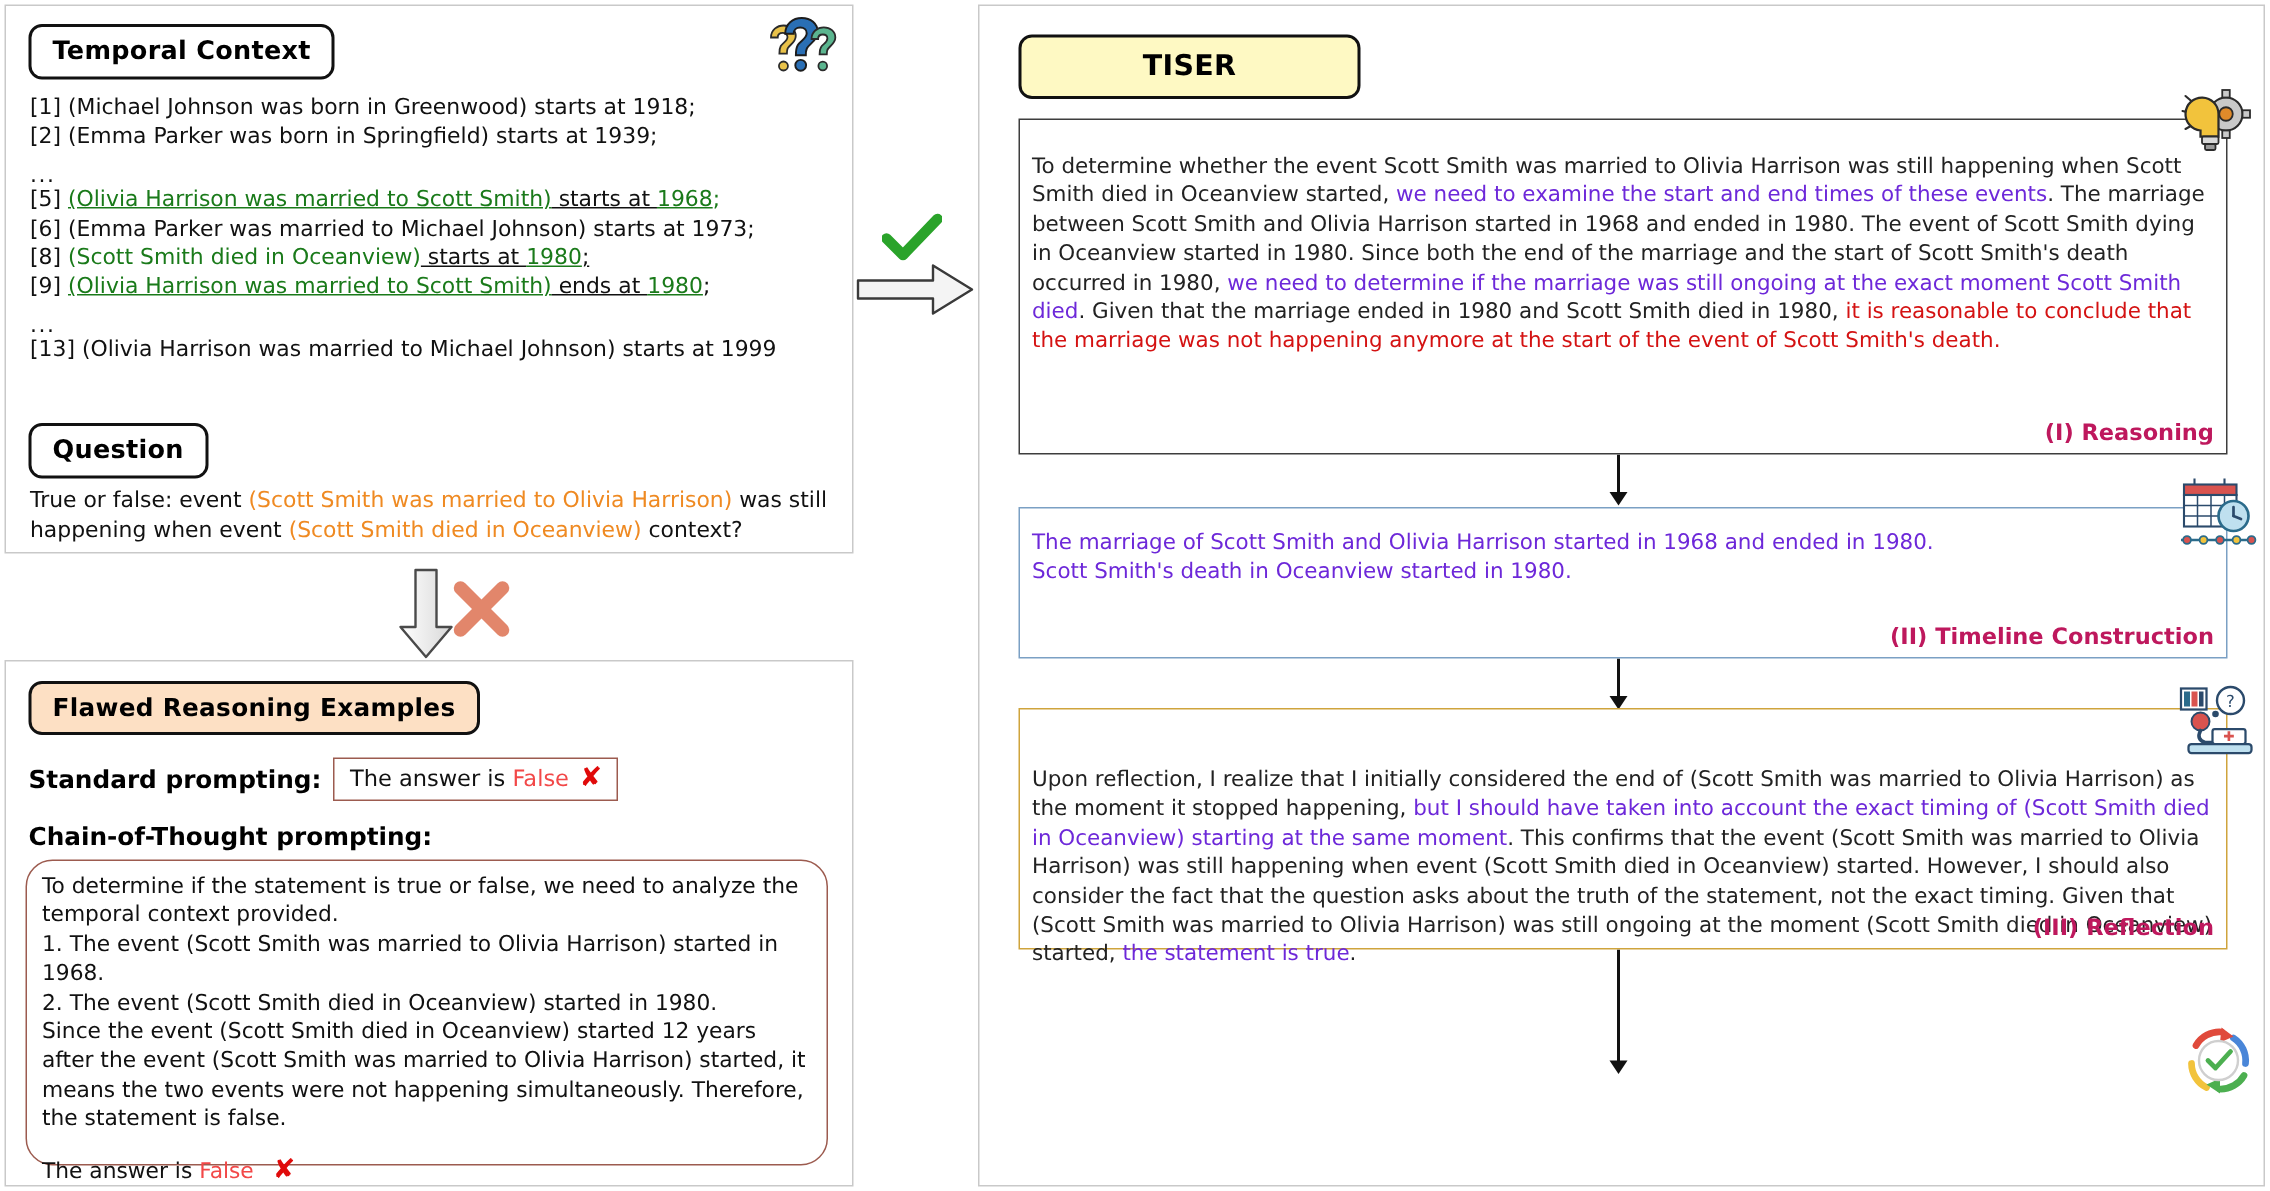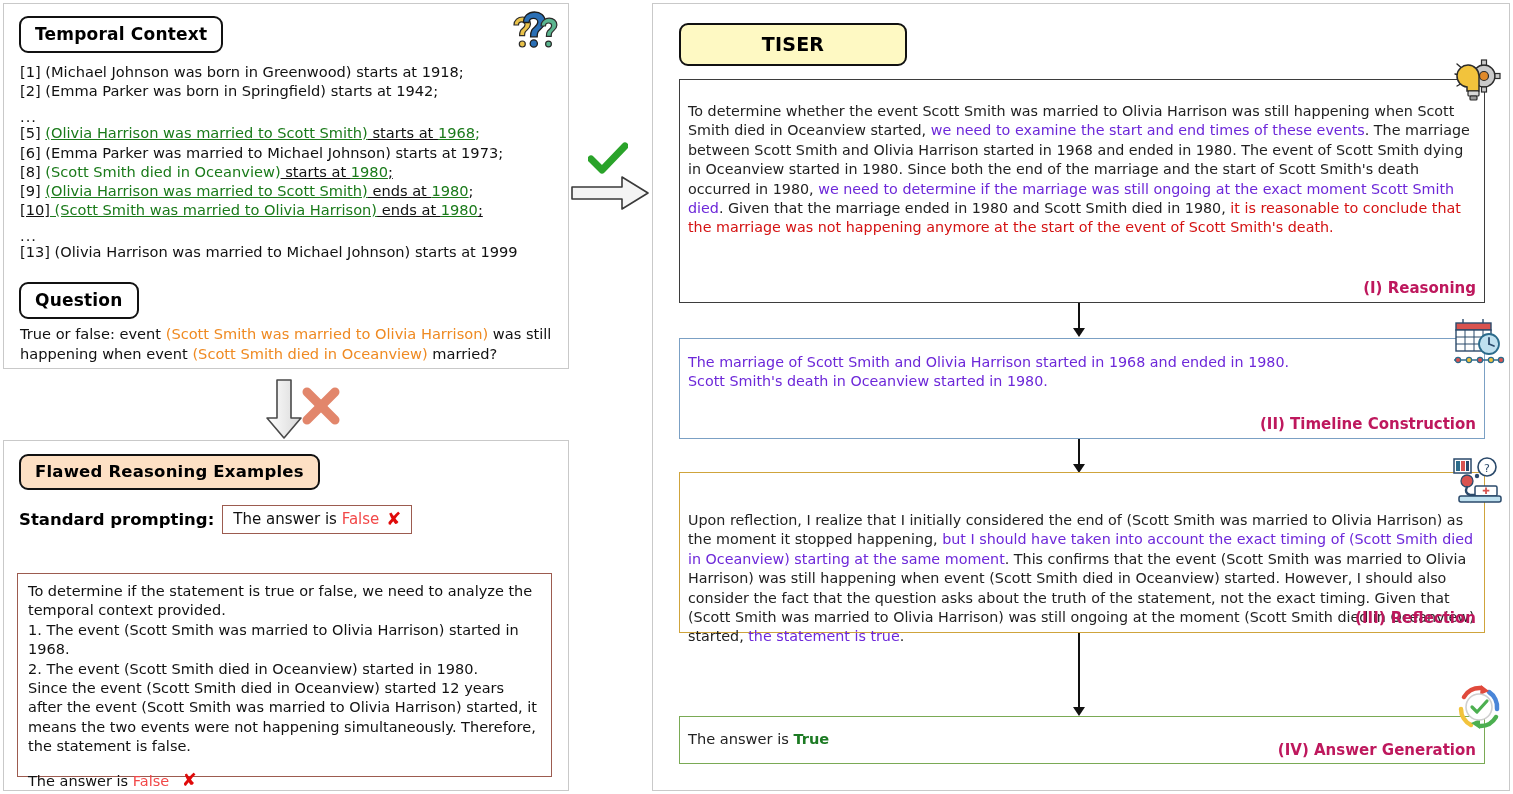--- a/index.html
+++ b/index.html
@@ -75,21 +75,21 @@
     border: 1px solid #9c5b4f; background: #fff;
     font-size: 15px; color: #111;
   }
   #std-box { margin-left: 8px; padding: 4px 10px 5px 10px; display: flex; align-items: center; gap: 7px;}
   .red  { color: #f24848; }
   .xglyph { color: #e00a0a; font-weight: bold; font-size: 18px; line-height: 1; }
 
   #cot-lbl { position: absolute; left: 19px; top: 548px; }
   #cot-box {
     position: absolute; left: 17px; top: 573px; width: 535px; height: 204px;
-    padding: 8px 10px 6px 10px; line-height: 19.4px; font-size: 14.5px;
+    padding: 8px 10px 6px 10px; line-height: 19.4px; font-size: 14.5px; border-radius: 18px;
   }
   #cot-ans { margin-top: 14px; }
 
   
   #check-mark { position: absolute; left: 588px; top: 142px; width: 40px; height: 34px; }
   #right-arrow { position: absolute; left: 570px; top: 175px; width: 80px; height: 36px; }
   #down-arrow-l { position: absolute; left: 265px; top: 378px; width: 38px; height: 62px; }
   #x-mark { position: absolute; left: 300px; top: 385px; width: 42px; height: 42px; }
 
   
@@ -159,55 +159,52 @@
       </g>
     </svg>
 
     <div class="ctx-body">
       <div class="ctx-line">
         <span>[1]</span>
         <span>(Michael Johnson was born in Greenwood) starts at 1918;</span>
       </div>
       <div class="ctx-line">
         <span>[2]</span>
-        <span>(Emma Parker was born in Springfield) starts at 1942;</span>
+        <span>(Emma Parker was born in Springfield) starts at 1939;</span>
       </div>
       <div class="ctx-gap"></div>
       <div class="dots">...</div>
       <div class="ctx-line">
         <span>[5]</span>
         <span class="grn-u">(Olivia Harrison was married to Scott Smith)</span><span class="blk-u"> starts at </span><span class="grn-u">1968</span><span class="grn">;</span>
       </div>
       <div class="ctx-line">
         <span>[6]</span>
         <span>(Emma Parker was married to Michael Johnson) starts at 1973;</span>
       </div>
       <div class="ctx-line">
         <span>[8]</span>
         <span class="grn">(Scott Smith died in Oceanview)</span><span class="blk-u"> starts at </span><span class="grn-u">1980</span><span class="blk-u">;</span>
       </div>
       <div class="ctx-line">
         <span>[9]</span>
         <span class="grn-u">(Olivia Harrison was married to Scott Smith)</span><span class="blk-u"> ends at </span><span class="grn-u">1980</span><span>;</span>
       </div>
-      <div class="ctx-line">
-        <span class="blk-u">[10]</span><span class="grn-u"> (Scott Smith was married to Olivia Harrison)</span><span class="blk-u"> ends at </span><span class="grn-u">1980</span><span class="blk-u">;</span>
-      </div>
       <div class="ctx-gap"></div>
       <div class="dots">...</div>
       <div class="ctx-line">
         <span>[13]</span>
         <span>(Olivia Harrison was married to Michael Johnson) starts at 1999</span>
       </div>
     </div>
 
     <div class="chip" id="q-chip">Question</div>
 
     <div id="q-body">
-      <span>True or false: event </span><span class="org">(Scott Smith was married to Olivia Harrison)</span><span> was still happening when event </span><span class="org">(Scott Smith died in Oceanview)</span><span> married?</span>
+      <span>True or false: event </span><span class="org">(Scott Smith was married to Olivia Harrison)</span><span> was still happening when event </span><span class="org">(Scott Smith died in Oceanview)</span><span> context?</span>
     </div>
   </div>
 
   <svg id="check-mark" viewBox="0 0 40 34">
     <path d="M3 17 L14 28 L37 4" fill="none" stroke="#2aa32a" stroke-width="7" stroke-linecap="round" stroke-linejoin="round"></path>
   </svg>
 
   <svg id="right-arrow" viewBox="0 0 80 36">
     <path d="M2 12 H52 V2 L78 18 L52 34 V24 H2 Z" fill="#f4f4f4" stroke="#3a3a3a" stroke-width="1.6" stroke-linejoin="round"></path>
   </svg>
@@ -234,20 +231,21 @@
   </div>
 
   <div id="std-row">
     <span class="bold-lbl">Standard prompting:</span>
     <span class="out-box" id="std-box">
       <span><span>The answer is </span><span class="red">False</span></span>
       <span class="xglyph">✘</span>
     </span>
   </div>
 
+  <span class="bold-lbl" id="cot-lbl" style="position:absolute;">Chain-of-Thought prompting:</span>
 
   <div class="out-box" id="cot-box">
     <div>To determine if the statement is true or false, we need to analyze the temporal context provided.</div>
     <div>1. The event (Scott Smith was married to Olivia Harrison) started in 1968.</div>
     <div>2. The event (Scott Smith died in Oceanview) started in 1980.</div>
     <div>Since the event (Scott Smith died in Oceanview) started 12 years after the event (Scott Smith was married to Olivia Harrison) started, it means the two events were not happening simultaneously. Therefore, the statement is false.</div>
     <div id="cot-ans">
       <span>The answer is </span><span class="red">False</span>
       <span class="xglyph" style="margin-left:8px;">✘</span>
     </div>
@@ -283,24 +281,20 @@
     <div class="stage" id="stage3">
       <div class="stage-text"><span>Upon reflection, I realize that I initially considered the end of (Scott Smith was married to Olivia Harrison) as the moment it stopped happening, </span><span class="g">but I should have taken into account the exact timing of (Scott Smith died in Oceanview) starting at the same moment</span><span>. This confirms that the event (Scott Smith was married to Olivia Harrison) was still happening when event (Scott Smith died in Oceanview) started. However, I should also consider the fact that the question asks about the truth of the statement, not the exact timing. Given that (Scott Smith was married to Olivia Harrison) was still ongoing at the moment (Scott Smith died in Oceanview) started, </span><span class="g">the statement is true</span><span>.</span></div>
       <div class="stage-label">(III) Reflection</div>
     </div>
 
     <svg class="vconn" style="left:417px; top:629px; height:84px;" viewBox="0 0 18 84">
       <line x1="9" y1="0" x2="9" y2="75" stroke="#111" stroke-width="2"></line>
       <path d="M3 74 L9 83 L15 74 Z" fill="#111"></path>
     </svg>
 
-    <div class="stage" id="stage4">
-      <div class="stage-text"><span>The answer is </span><span class="gb">True</span></div>
-      <div class="stage-label">(IV) Answer Generation</div>
-    </div>
 
     <svg class="stage-icon" id="ico1" viewBox="0 0 54 50">
       <g stroke="#2b2b2b" stroke-width="1.4" stroke-linecap="round">
         <line x1="4" y1="18" x2="12" y2="20"></line>
         <line x1="6" y1="8" x2="13" y2="14"></line>
         <line x1="6" y1="30" x2="13" y2="26"></line>
       </g>
       <circle cx="33" cy="20" r="11" fill="#c9c9c9" stroke="#2b2b2b" stroke-width="1.4"></circle>
       <g fill="#c9c9c9" stroke="#2b2b2b" stroke-width="1.2">
         <rect x="30.5" y="4" width="5" height="5"></rect>

